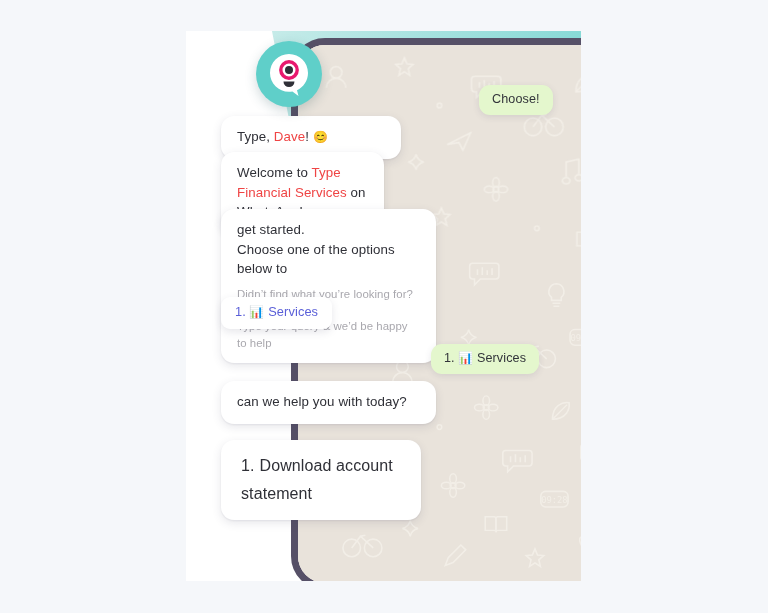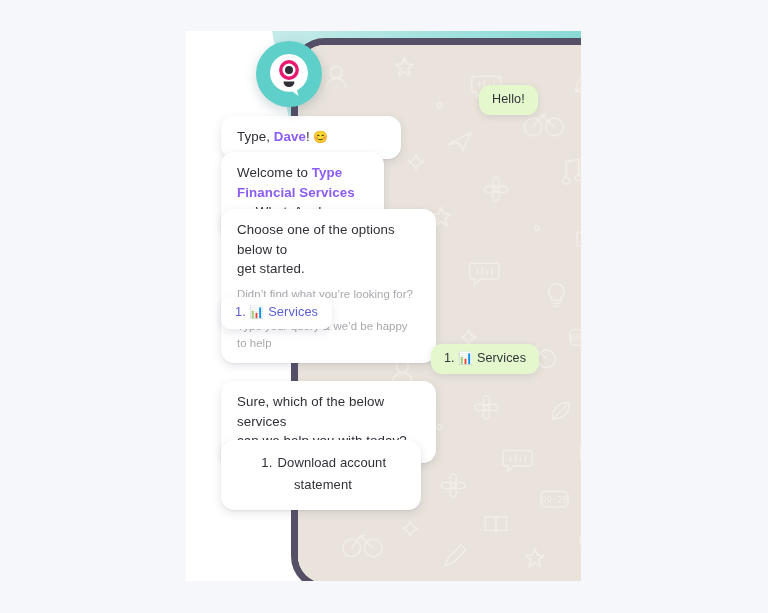--- a/index.html
+++ b/index.html
@@ -96,37 +96,36 @@
     position: absolute;
     left: -6px;
     top: 9px;
     width: 13px;
     height: 16px;
     background: #ffffff;
     border-radius: 0 0 14px 0;
     transform: skewX(-6deg);
     z-index: -1;
   }
-  .bot-bubble b { font-weight: 700; color: #8b5cf6; }
+  .bot-bubble b { font-weight: 400; color: #ef4444; }
 
   .sub-line {
     color: #a9a8ae;
     font-size: 11.4px;
     line-height: 1.42;
     letter-spacing: .05px;
   }
   .sub-block { margin-top: 7px; }
 
   .bot-list { list-style: none; }
   .bot-list li {
-    font-size: 13px;
+    font-size: 16px;
     line-height: 1.72;
     color: #2f3037;
     letter-spacing: .1px;
-    text-align: center;
   }
   .bot-list li .num { display: inline-block; min-width: 14px; }
 
   
   .user-bubble {
     position: absolute;
     background: #e4f7cd;
     border-radius: 11px;
     box-shadow: 0 2px 7px rgba(60,60,90,.12);
     padding: 6px 13px 7px 13px;
@@ -317,55 +316,54 @@
           </g>
         </svg>
       </div>
     </div>
   </div>
 
   <div id="clip">
     <div id="chat" style="left:0;top:0">
 
       <div class="user-bubble" style="left:293px; top:54px;">
-        <span>Hello!</span>
+        <span>Choose!</span>
       </div>
 
       <div class="bot-bubble" style="left:35px; top:85px; width:180px;">
         <span>Type, </span><b>Dave</b><span>! </span><span class="emoji">😊</span>
       </div>
 
       <div class="bot-bubble" style="left:35px; top:121px; width:163px;">
         <span>Welcome to </span><b>Type Financial Services</b><span> on WhatsApp!</span>
       </div>
 
       <div class="bot-bubble" style="left:35px; top:178px; width:215px;">
+        <div>get started.</div>
         <div>Choose one of the options below to</div>
-        <div>get started.</div>
         <div class="sub-block">
           <div class="sub-line">Didn’t find what you’re looking for? 👀</div>
           <div class="sub-line">Type your query &amp; we’d be happy to help</div>
         </div>
       </div>
 
       <div class="option-chip" style="left:35px; top:266px;">
         <span>1.</span>
         <span class="emoji">📊</span>
         <span>Services</span>
       </div>
 
 
       <div class="user-bubble" style="left:245px; top:313px;">
         <span>1.</span>
         <span class="emoji">📊</span>
         <span>Services</span>
       </div>
 
       <div class="bot-bubble" style="left:35px; top:350px; width:215px;">
-        <div>Sure, which of the below services</div>
         <div>can we help you with today?</div>
       </div>
 
       <div class="bot-bubble" style="left:35px; top:409px; width:200px; padding:12px 16px 13px 20px;">
         <ul class="bot-list">
           <li>
             <span class="num">1.</span>
             <span>Download account statement</span>
           </li>
         </ul>

